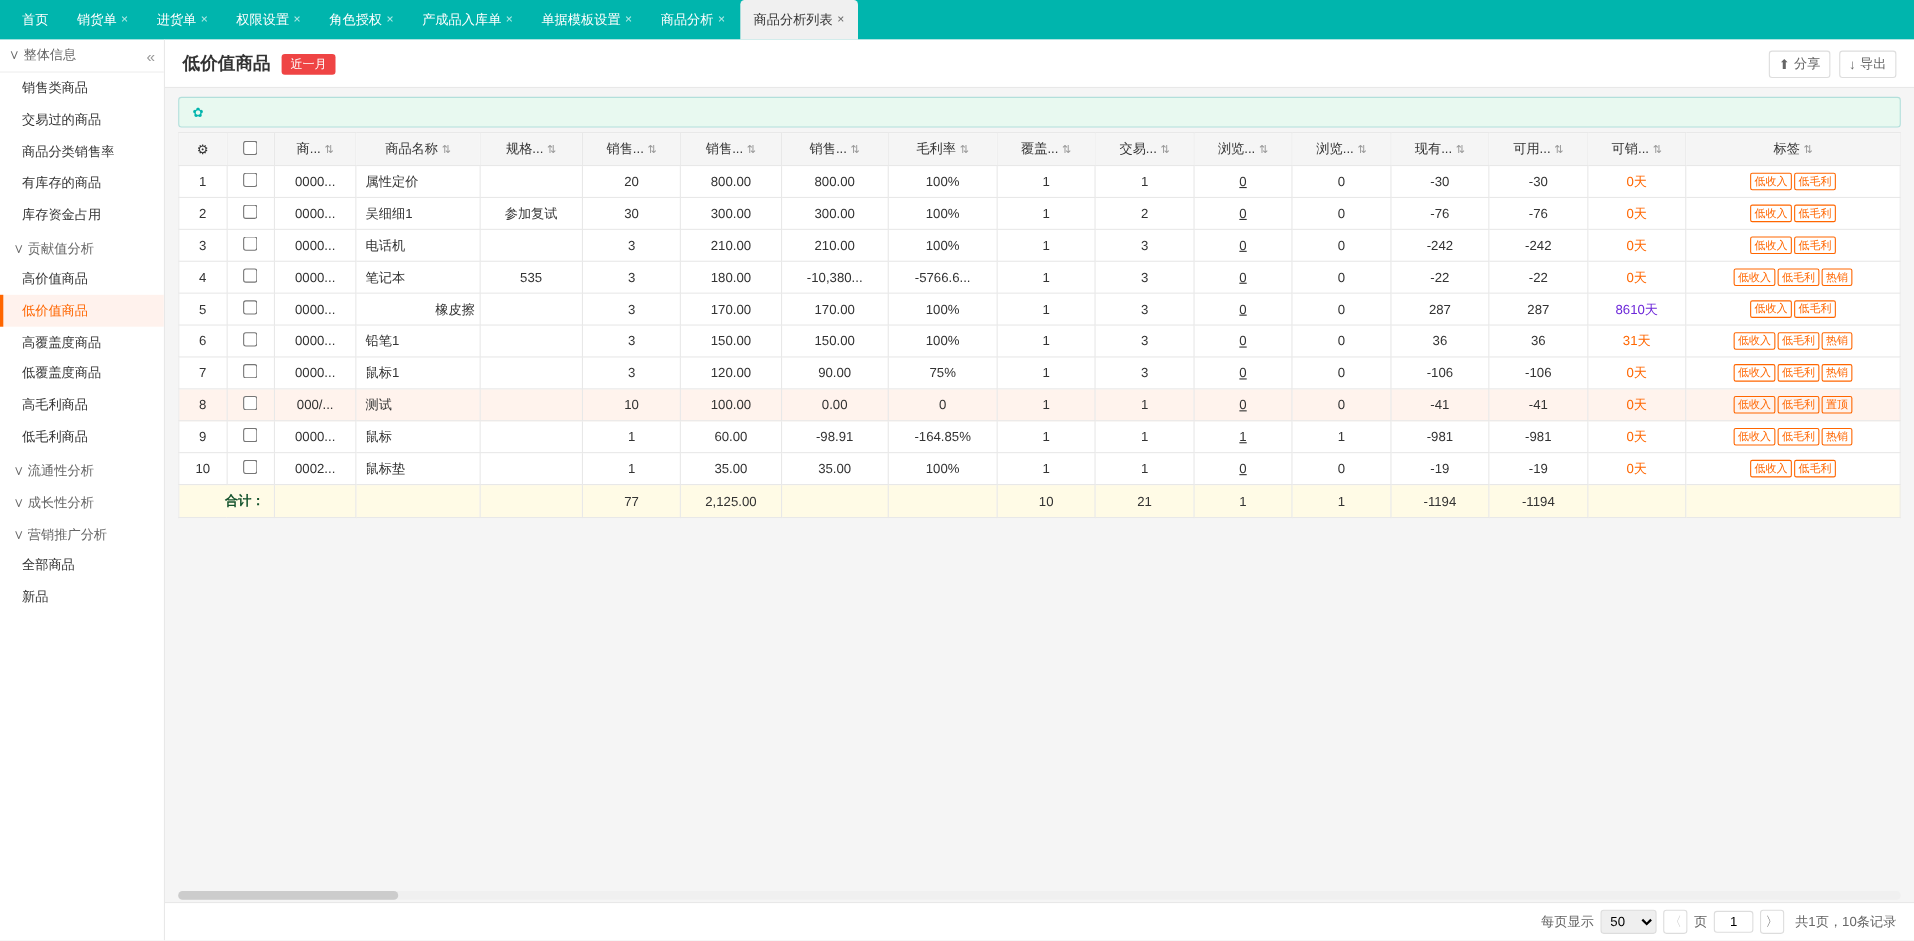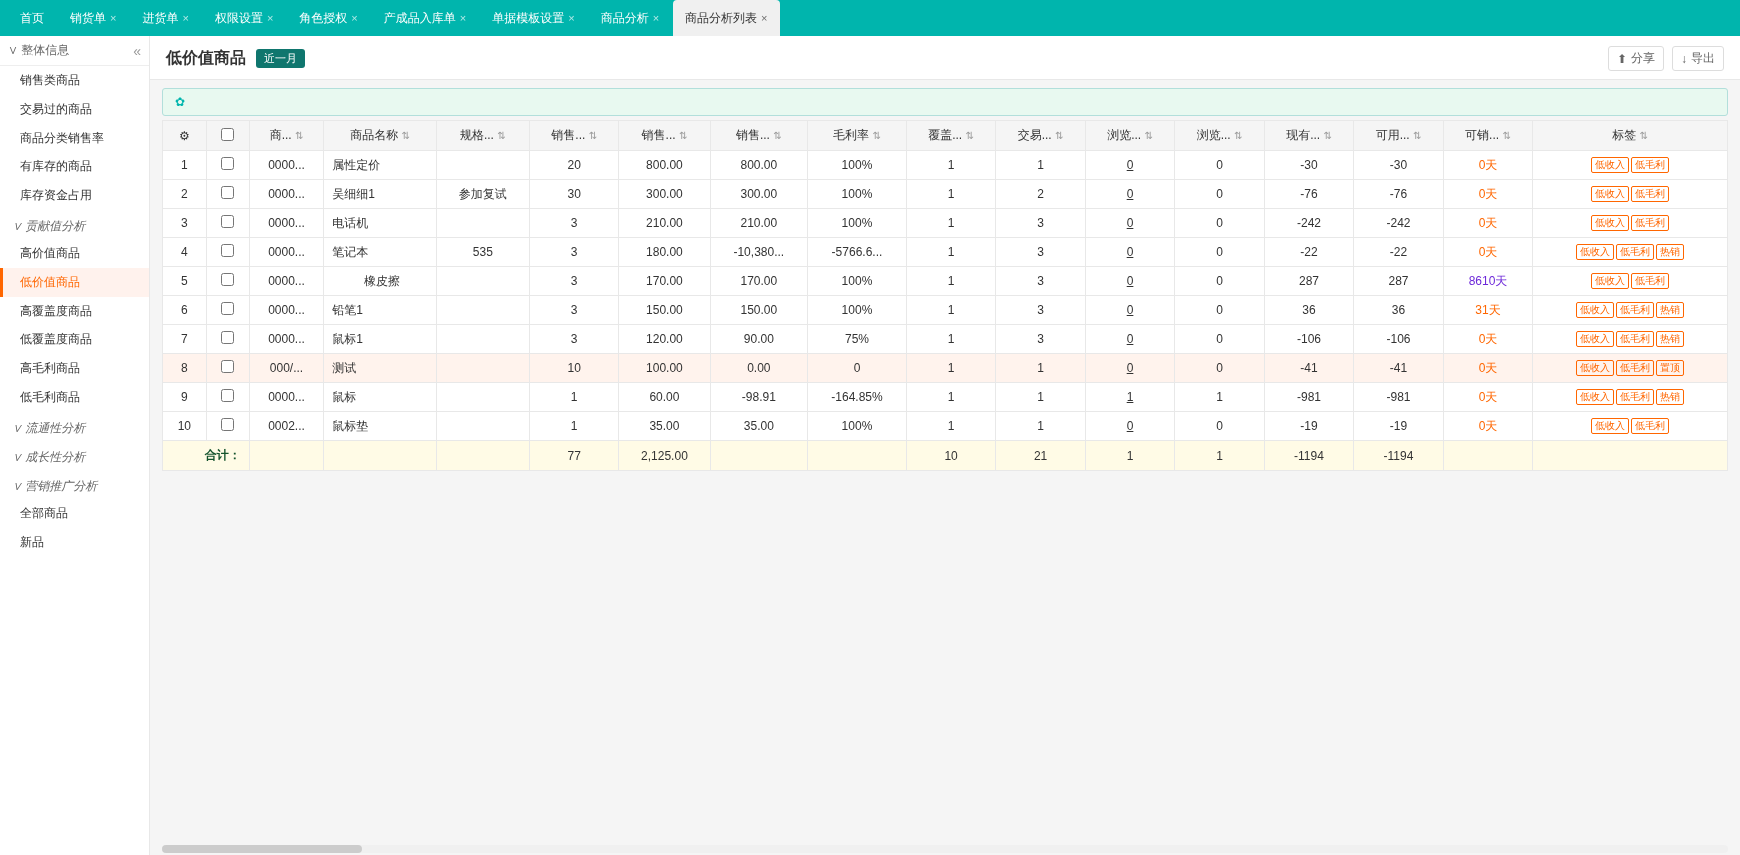--- a/index.html
+++ b/index.html
@@ -50,21 +50,20 @@
       flex-shrink: 0;
     }
     .sidebar-group-title {
       padding: 8px 12px 4px;
       color: #666;
       font-size: 12px;
       display: flex;
       align-items: center;
       gap: 4px;
       cursor: pointer;
-      font-style: italic;
     }
     .sidebar-item {
       padding: 6px 12px 6px 20px;
       color: #333;
       cursor: pointer;
       line-height: 1.4;
     }
     .sidebar-item.active {
       background: #fff2ed;
       color: #ff6600;
@@ -89,21 +88,21 @@
       align-items: center;
       gap: 10px;
       border-bottom: 1px solid #e8e8e8;
     }
     .page-title {
       font-size: 16px;
       font-weight: bold;
       color: #333;
     }
     .tag-btn {
-      background: #0f766e;
+      background: #ef4444;
       color: white;
       border: none;
       border-radius: 3px;
       padding: 2px 8px;
       font-size: 11px;
       cursor: pointer;
     }
     .search-box {
       display: flex;
       align-items: center;
@@ -444,21 +443,21 @@
       <td>0</td>
       <td>-22</td>
       <td>-22</td>
       <td style="color:#ff6600;">0天</td>
       <td><span class="tag-label tag-orange">低收入</span><span class="tag-label tag-orange">低毛利</span><span class="tag-label tag-orange">热销</span></td>
     </tr>
             <tr>
       <td>5</td>
       <td><input type="checkbox" style=""></td>
       <td>0000...</td>
-      <td style="text-align:center; padding-left:8px;">橡皮擦</td>
+      <td style="text-align:right; padding-left:8px;">橡皮擦</td>
       <td></td>
       <td>3</td>
       <td>170.00</td>
       <td>170.00</td>
       <td>100%</td>
       <td>1</td>
       <td>3</td>
       <td><span class="link-underline">0</span></td>
       <td>0</td>
       <td>287</td>
@@ -582,14 +581,27 @@
             <td></td>
           </tr>
         </tfoot>
       </table>
     </div>
 
     <div class="scrollbar-track">
       <div class="scrollbar-thumb"></div>
     </div>
 
+    <div class="pagination-bar">
+      <span class="page-size-label">每页显示</span>
+      <select class="page-size-select">
+        <option>50</option>
+        <option>20</option>
+        <option>100</option>
+      </select>
+      <button class="page-btn" disabled="">〈</button>
+      <span style="color:#666;">页</span>
+      <input class="page-input" type="text" value="1" style="">
+      <button class="page-btn">〉</button>
+      <span class="total-info">共1页，10条记录</span>
+    </div>
   </div>
 </div>
 
 </body></html>

